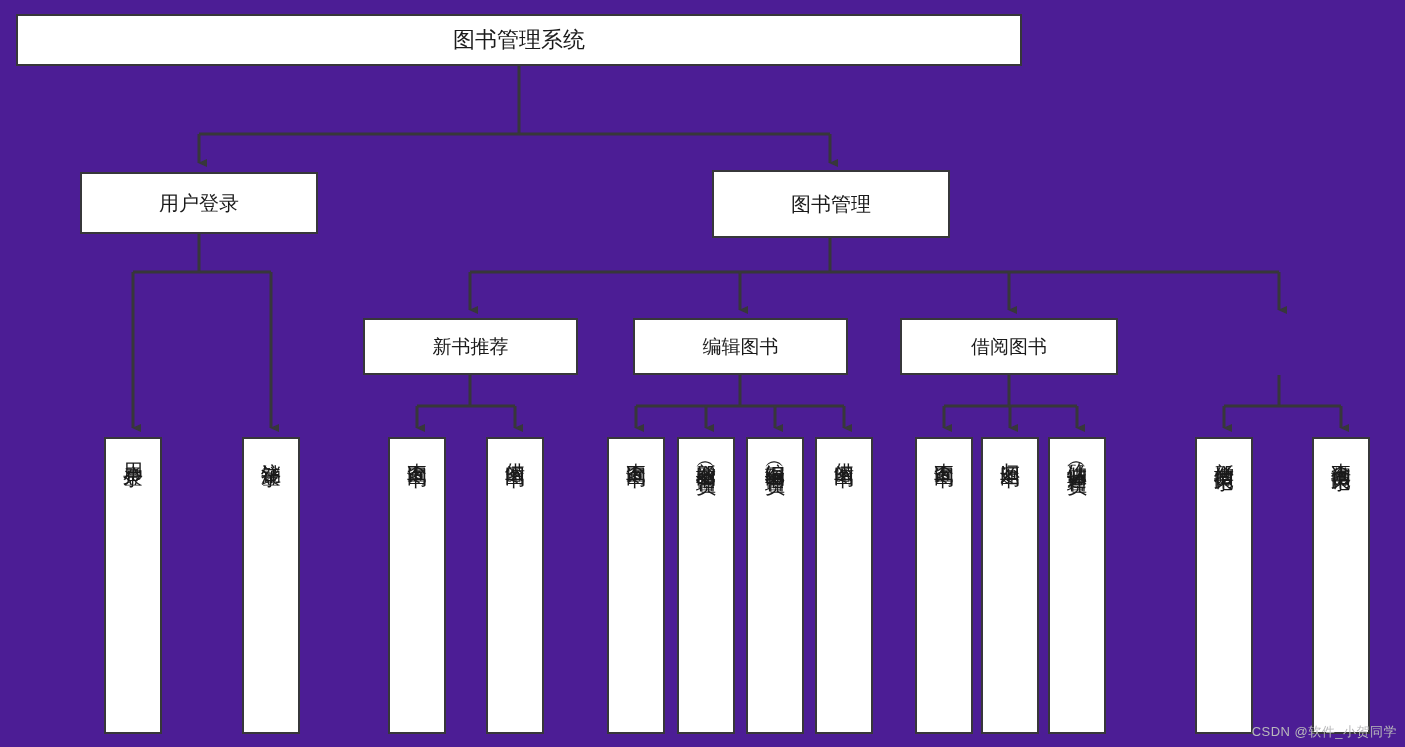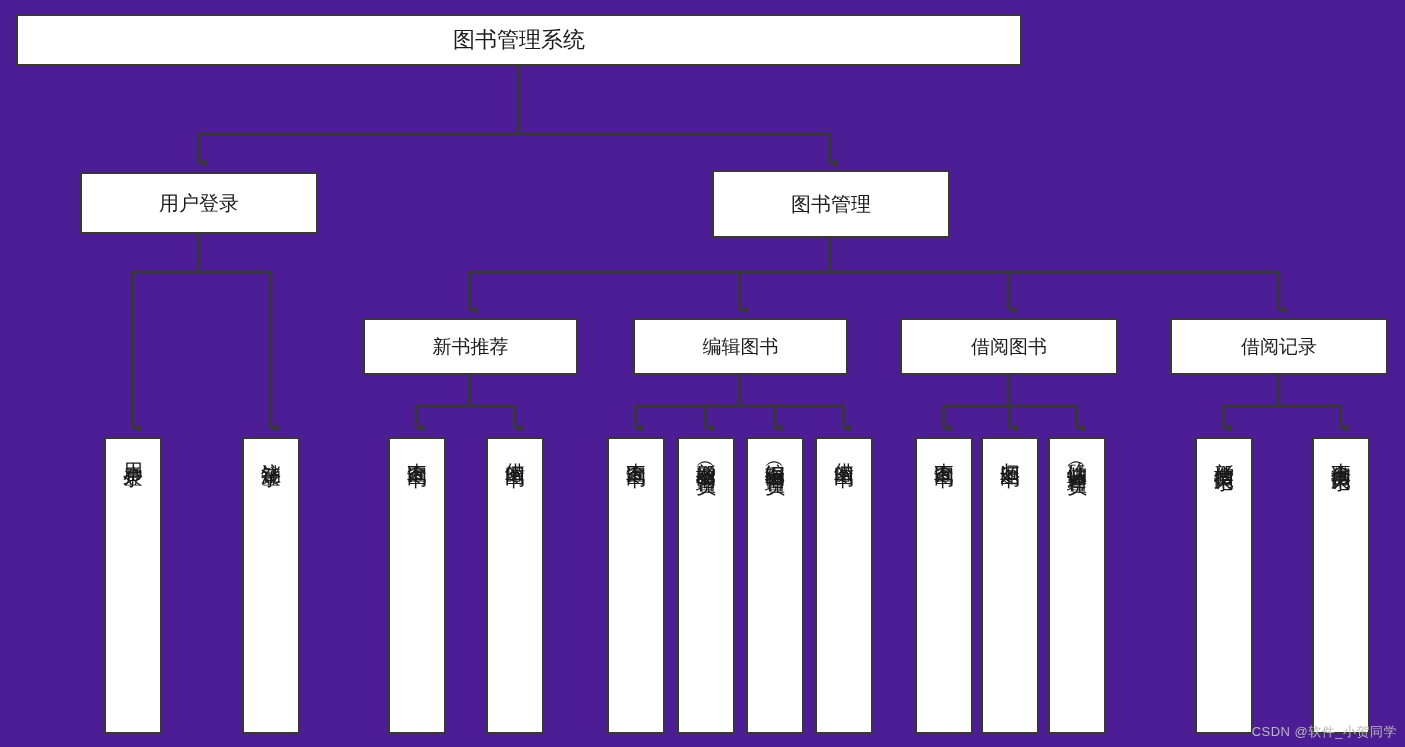--- a/index.html
+++ b/index.html
@@ -145,23 +145,20 @@
   </div>
 
   <div class="node level3" style="left:633px; top:318px; width:215px; height:57px;">
     <span class="htext">编辑图书</span>
   </div>
 
   <div class="node level3" style="left:900px; top:318px; width:218px; height:57px;">
     <span class="htext">借阅图书</span>
   </div>
 
-  <div class="node level3" style="left:1170px; top:318px; width:218px; height:57px;">
-    <span class="htext">借阅记录</span>
-  </div>
 
   <div class="node leaf" style="left:104px; top:437px; width:58px; height:297px;">
     <span class="vtext">用户登录</span>
   </div>
   <div class="node leaf" style="left:242px; top:437px; width:58px; height:297px;">
     <span class="vtext">注销登录</span>
   </div>
 
   <div class="node leaf" style="left:388px; top:437px; width:58px; height:297px;">
     <span class="vtext">查询图书</span>

